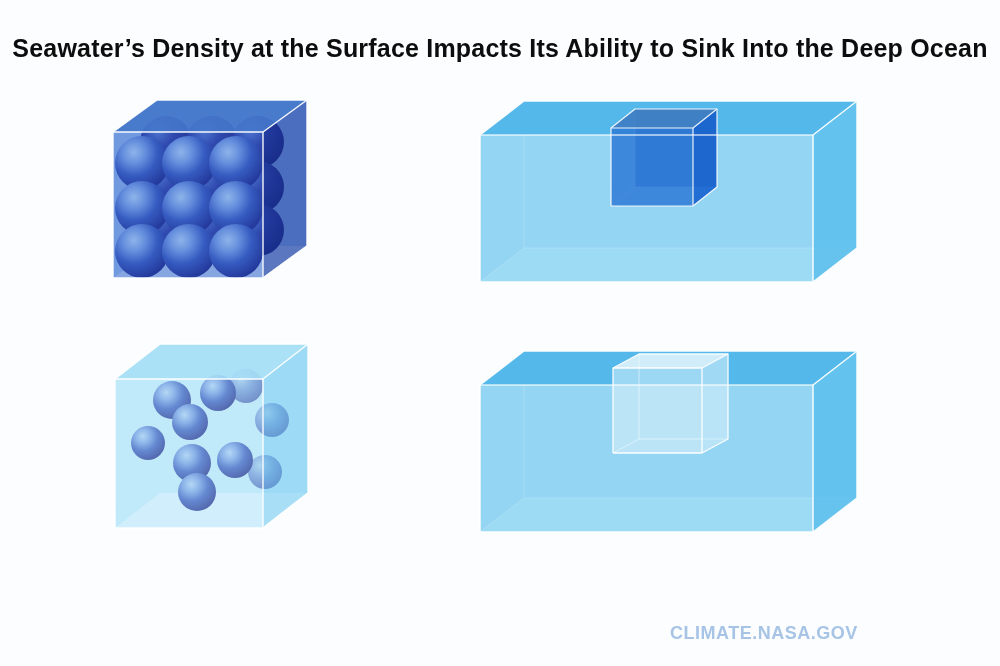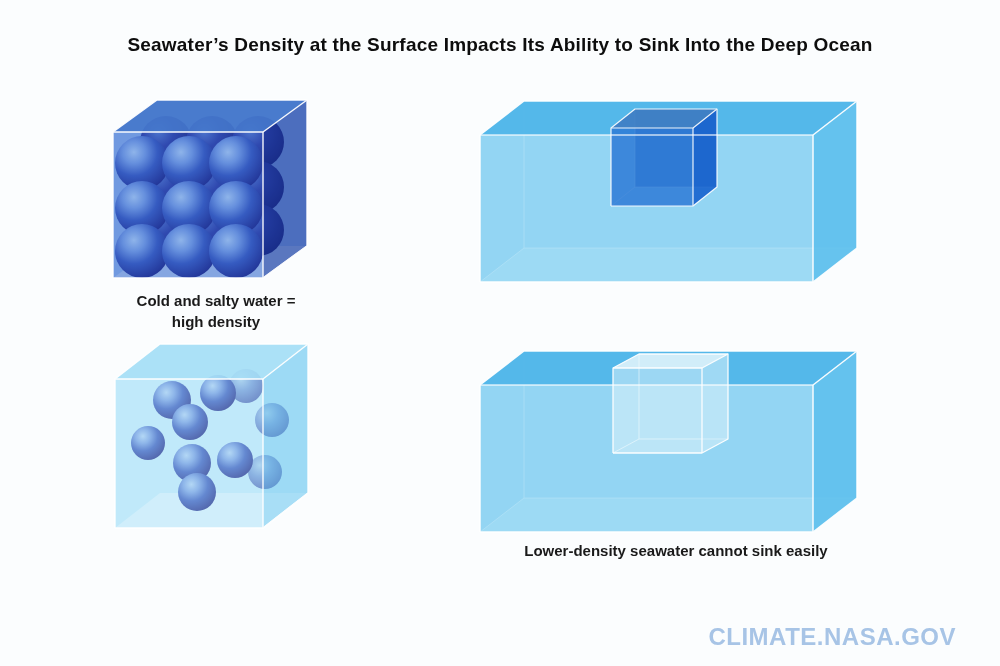--- a/index.html
+++ b/index.html
@@ -2,38 +2,38 @@
 <html><head>
 <meta charset="utf-8">
 <style>
   html,body{margin:0;padding:0;}
   body{font-family:"Liberation Sans","DejaVu Sans",sans-serif;background:#e9eef1;}
   #canvas{
     position:relative;width:1000px;height:666px;background:#fbfdfe;overflow:hidden;
   }
   .page-title{
     position:absolute;top:34px;left:0;width:1000px;text-align:center;
-    font-size:19px;font-weight:800;color:#0d0d0d;letter-spacing:.2px;
+    font-size:25px;font-weight:800;color:#0d0d0d;letter-spacing:.2px;
   }
   .panel-svg{position:absolute;}
   #svg-dense{left:100px;top:90px;}
   #svg-sink{left:470px;top:90px;}
   #svg-sparse{left:100px;top:330px;}
   #svg-float{left:470px;top:340px;}
   .caption{
     position:absolute;font-weight:700;color:#1a1a1a;font-size:15px;line-height:21px;
     text-align:center;white-space:pre-line;
   }
   #cap-dense{top:290px;left:66px;width:300px;}
   #cap-sink{top:290px;left:472px;width:400px;}
   #cap-sparse{top:541px;left:66px;width:300px;line-height:22px;}
   #cap-float{top:540px;left:476px;width:400px;}
   .watermark{
-    position:absolute;top:623px;left:700px;width:256px;text-align:right;
-    font-size:24px;font-weight:800;color:#a7c4e6;letter-spacing:.5px;
+    position:absolute;top:623px;left:670px;width:256px;
+    font-size:18px;font-weight:800;color:#a7c4e6;letter-spacing:.5px;
   }
 </style>
 </head>
 <body>
 
 <div id="canvas">
 
   <div class="page-title">Seawater’s Density at the Surface Impacts Its Ability to Sink Into the Deep Ocean</div>
 
   <svg id="svg-dense" class="panel-svg" width="215" height="200" viewBox="0 0 215 200">
@@ -188,19 +188,16 @@
       </g>
     </g>
     <line x1="10" y1="45" x2="343" y2="45" stroke="#ffffff" stroke-width="1.3" opacity="0.75"></line>
     <g stroke="#ffffff" stroke-width="1.5" fill="none" opacity="0.95" stroke-linejoin="round">
       <polyline points="10,192 10,45 54,11 387,11 387,158 343,192 10,192"></polyline>
       <polyline points="343,45 387,11"></polyline>
       <polyline points="343,45 343,192"></polyline>
     </g>
   </svg>
 
-  <div id="cap-dense" class="caption">Cold and salty water =
-high density</div>
-  <div id="cap-float" class="caption">Lower-density seawater cannot sink easily</div>
 
   <div class="watermark">CLIMATE.NASA.GOV</div>
 
 </div>
 
 </body></html>

